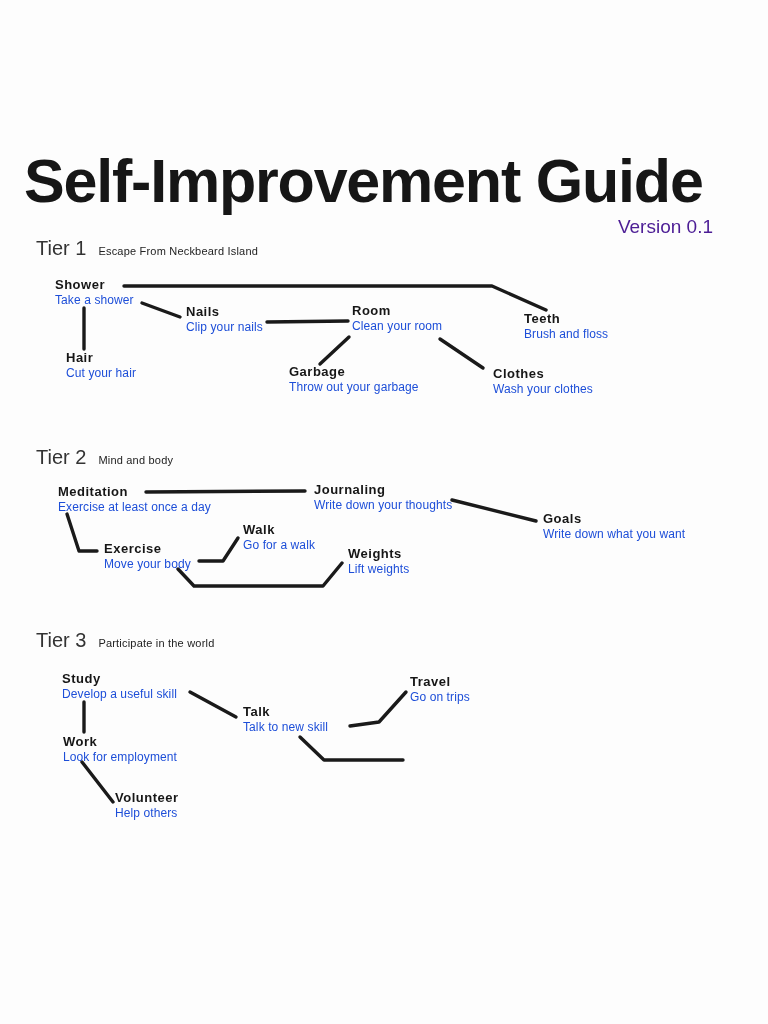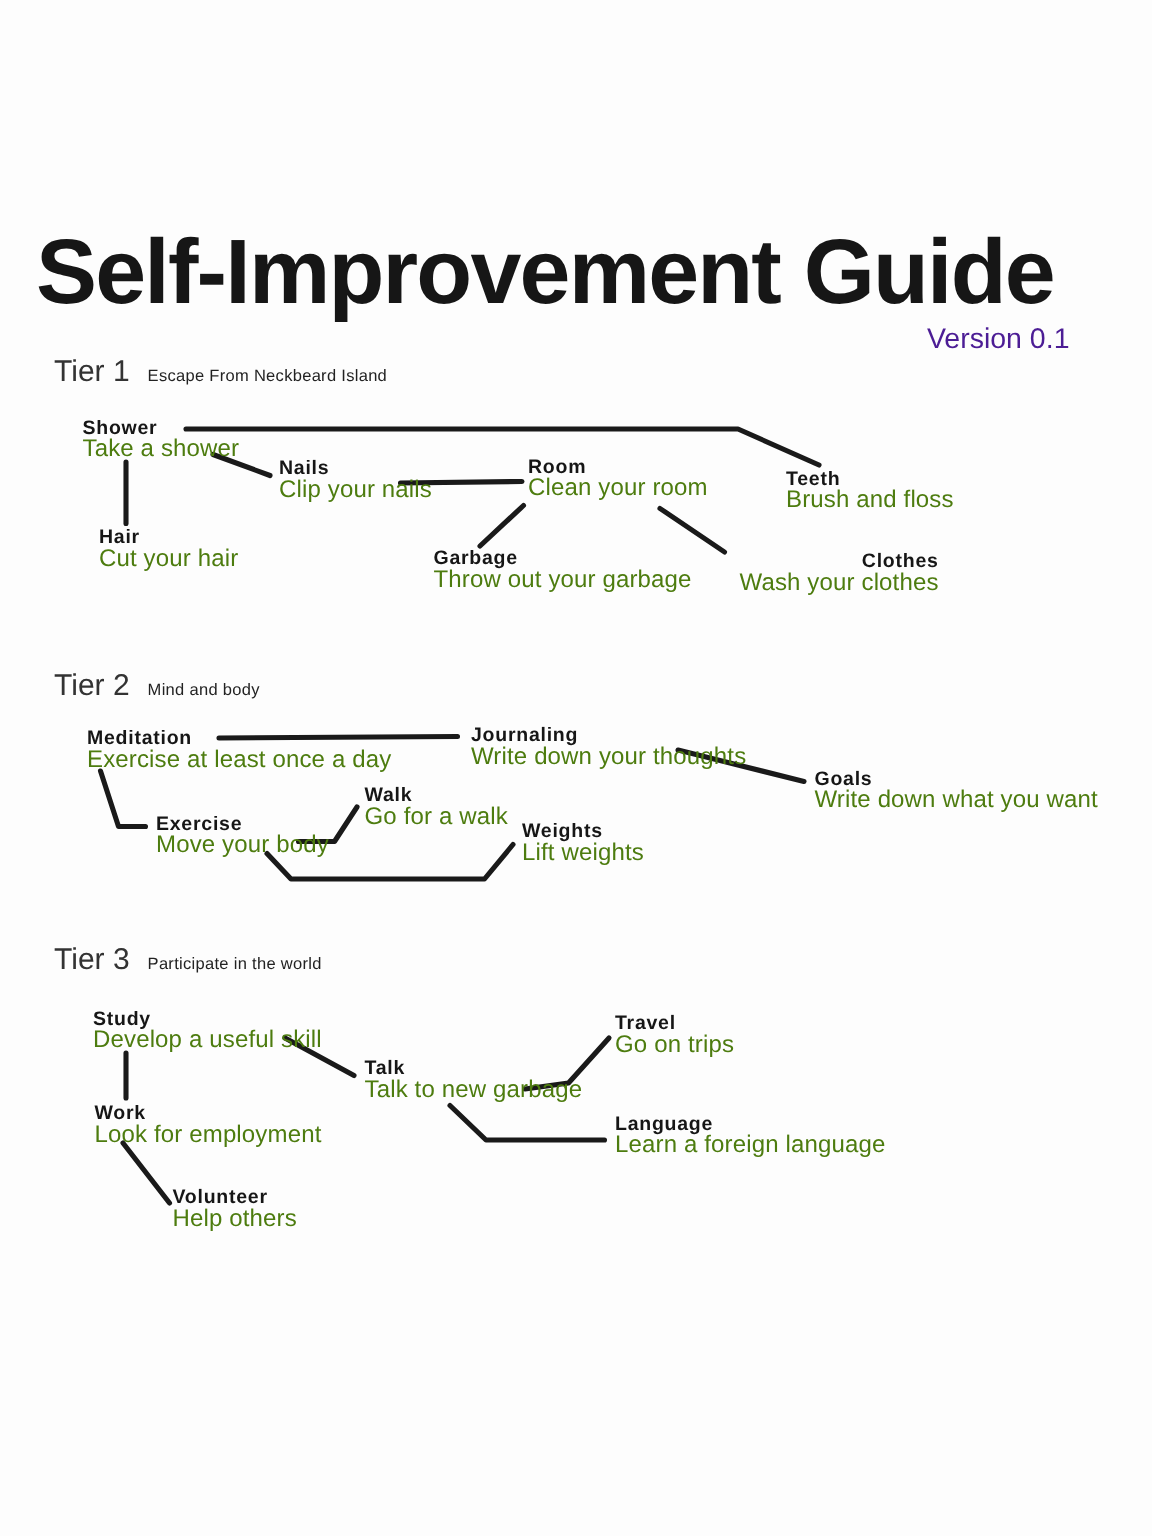--- a/index.html
+++ b/index.html
@@ -46,23 +46,23 @@
     white-space: nowrap;
     line-height: 14px;
   }
   .node-name {
     font-size: 13px;
     font-weight: 700;
     letter-spacing: 0.5px;
     color: #161616;
   }
   .node-desc {
-    font-size: 16px;
+    font-size: 12px;
     letter-spacing: 0.1px;
-    color: #4d7c0f;
+    color: #1d4ed8;
     margin-top: 1px;
   }
   .lines {
     position: absolute;
     left: 0; top: 0;
     width: 768px; height: 1024px;
     pointer-events: none;
   }
   .lines polyline {
     fill: none;
@@ -132,21 +132,21 @@
     <div class="node-desc">Clean your room</div>
   </div>
   <div class="node" style="left:289px; top:365px;">
     <div class="node-name">Garbage</div>
     <div class="node-desc">Throw out your garbage</div>
   </div>
   <div class="node" style="left:524px; top:312px;">
     <div class="node-name">Teeth</div>
     <div class="node-desc">Brush and floss</div>
   </div>
-  <div class="node" style="left:493px; top:367px;text-align:right;">
+  <div class="node" style="left:493px; top:367px;">
     <div class="node-name">Clothes</div>
     <div class="node-desc">Wash your clothes</div>
   </div>
 
   <div class="node" style="left:58px; top:485px;">
     <div class="node-name">Meditation</div>
     <div class="node-desc">Exercise at least once a day</div>
   </div>
   <div class="node" style="left:314px; top:483px;">
     <div class="node-name">Journaling</div>
@@ -168,32 +168,28 @@
     <div class="node-name">Weights</div>
     <div class="node-desc">Lift weights</div>
   </div>
 
   <div class="node" style="left:62px; top:672px;">
     <div class="node-name">Study</div>
     <div class="node-desc">Develop a useful skill</div>
   </div>
   <div class="node" style="left:243px; top:705px;">
     <div class="node-name">Talk</div>
-    <div class="node-desc">Talk to new garbage</div>
+    <div class="node-desc">Talk to new skill</div>
   </div>
   <div class="node" style="left:410px; top:675px;">
     <div class="node-name">Travel</div>
     <div class="node-desc">Go on trips</div>
   </div>
   <div class="node" style="left:63px; top:735px;">
     <div class="node-name">Work</div>
     <div class="node-desc">Look for employment</div>
   </div>
-  <div class="node" style="left:410px; top:742px;">
-    <div class="node-name">Language</div>
-    <div class="node-desc">Learn a foreign language</div>
-  </div>
   <div class="node" style="left:115px; top:791px;">
     <div class="node-name">Volunteer</div>
     <div class="node-desc">Help others</div>
   </div>
 
 </div>
 
 </body></html>

